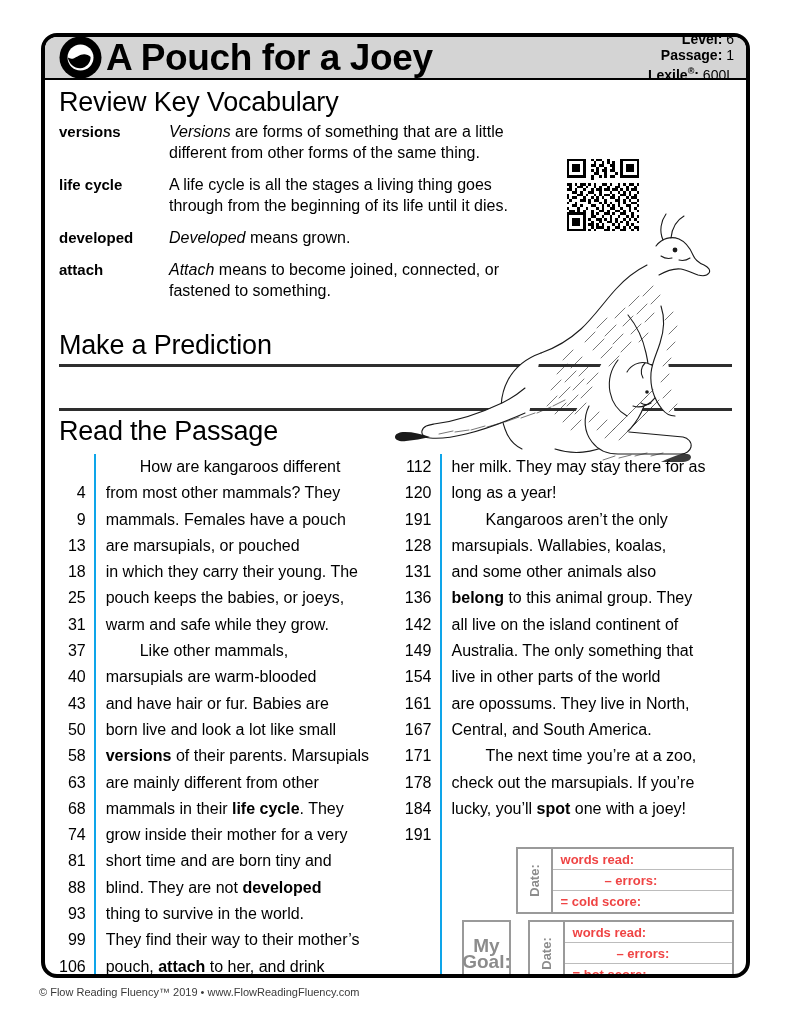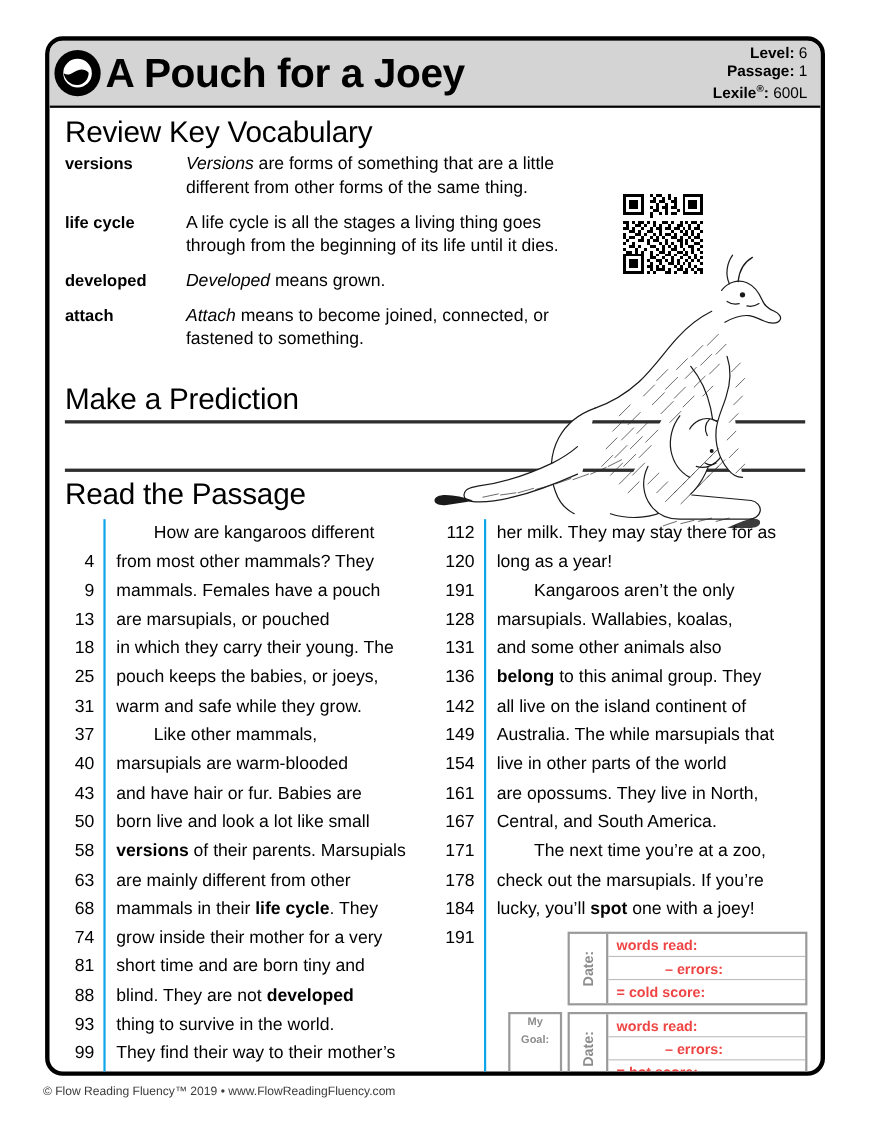--- a/index.html
+++ b/index.html
@@ -25,25 +25,25 @@
     height: 945px;
     border: 4px solid #000;
     border-radius: 16px;
     box-sizing: border-box;
     background: #fff;
     overflow: hidden;
   }
 
   
   .header {
-    height: 61px;
+    height: 43px;
     background: #d4d4d4;
     display: flex;
     align-items: center;
-    padding: 0 12px 0 3px;
+    padding: 0 12px 0 13px;
     box-sizing: border-box;
     border-bottom: 2px solid #000;
   }
   .logo {
     width: 45px;
     height: 45px;
     flex: 0 0 45px;
     position: relative;
   }
   .title {
@@ -172,25 +172,26 @@
     position: absolute;
     left: 417px;
     top: 810px;
     width: 272px;
   }
   .scoreset { display: flex; align-items: stretch; margin-bottom: 6px; }
   .goalbox {
     width: 49px;
     border: 2px solid #9a9a9a;
     box-sizing: border-box;
-    margin-right: 5px;
+    margin-right: 17px;
     display: flex;
     flex-direction: column;
     align-items: center;
-    font-size: 10px;
+    justify-content: center;
+    font-size: 19px;
     font-weight: bold;
     color: #8c8c8c;
     line-height: 16px;
     text-align: center;
   }
   .goalspacer { width: 54px; }
   .scorebox {
     border: 2px solid #9a9a9a;
     box-sizing: border-box;
     display: flex;
@@ -577,21 +578,21 @@
           <div>191</div>
         </div>
         <div class="lines">
           <div>her milk. They may stay there for as</div>
           <div>long as a year!</div>
           <div class="indent">Kangaroos aren’t the only</div>
           <div>marsupials. Wallabies, koalas,</div>
           <div>and some other animals also</div>
           <div><b>belong</b> to this animal group. They</div>
           <div>all live on the island continent of</div>
-          <div>Australia. The while marsupials that</div>
+          <div>Australia. The only something that</div>
           <div>live in other parts of the world</div>
           <div>are opossums. They live in North,</div>
           <div>Central, and South America.</div>
           <div class="indent">The next time you’re at a zoo,</div>
           <div>check out the marsupials. If you’re</div>
           <div>lucky, you’ll <b>spot</b> one with a joey!</div>
           <div>&nbsp;</div>
         </div>
       </div>
     </div>

